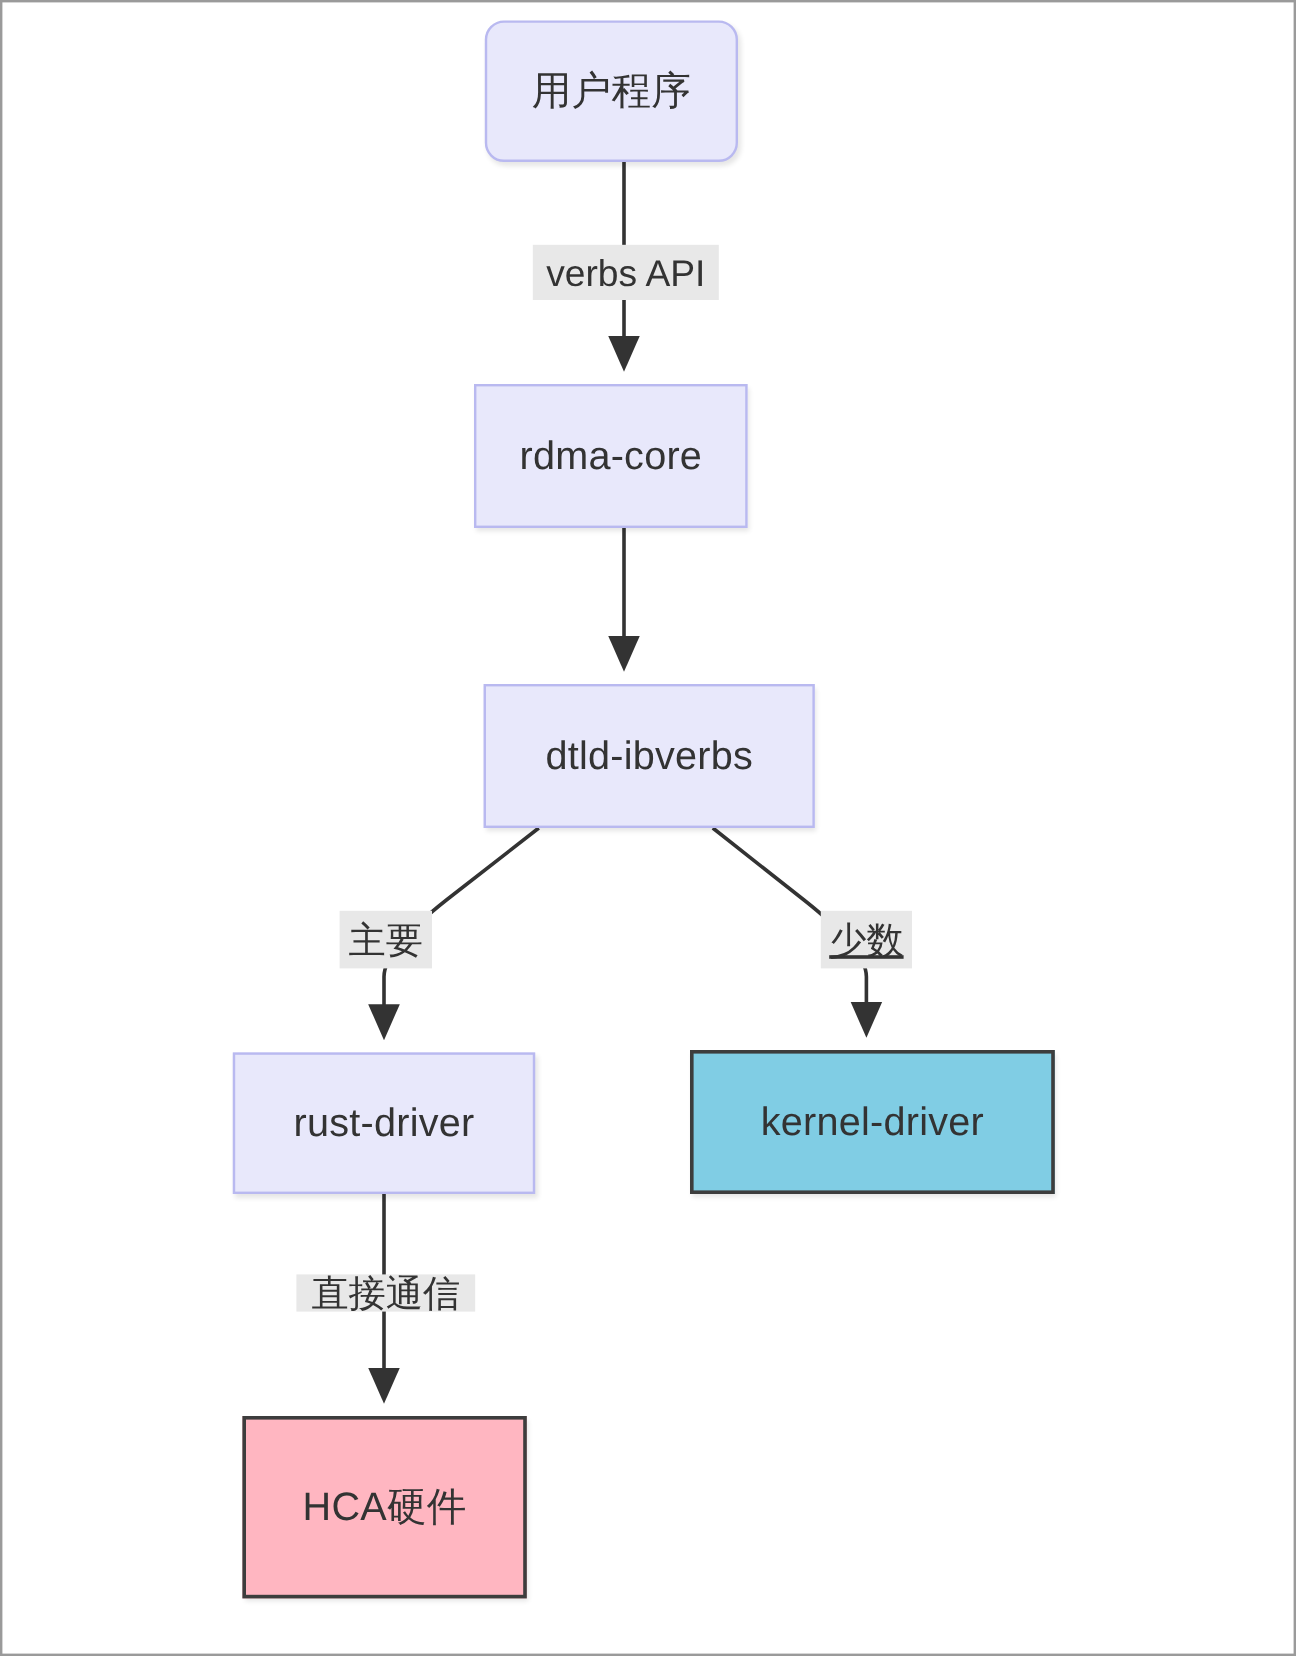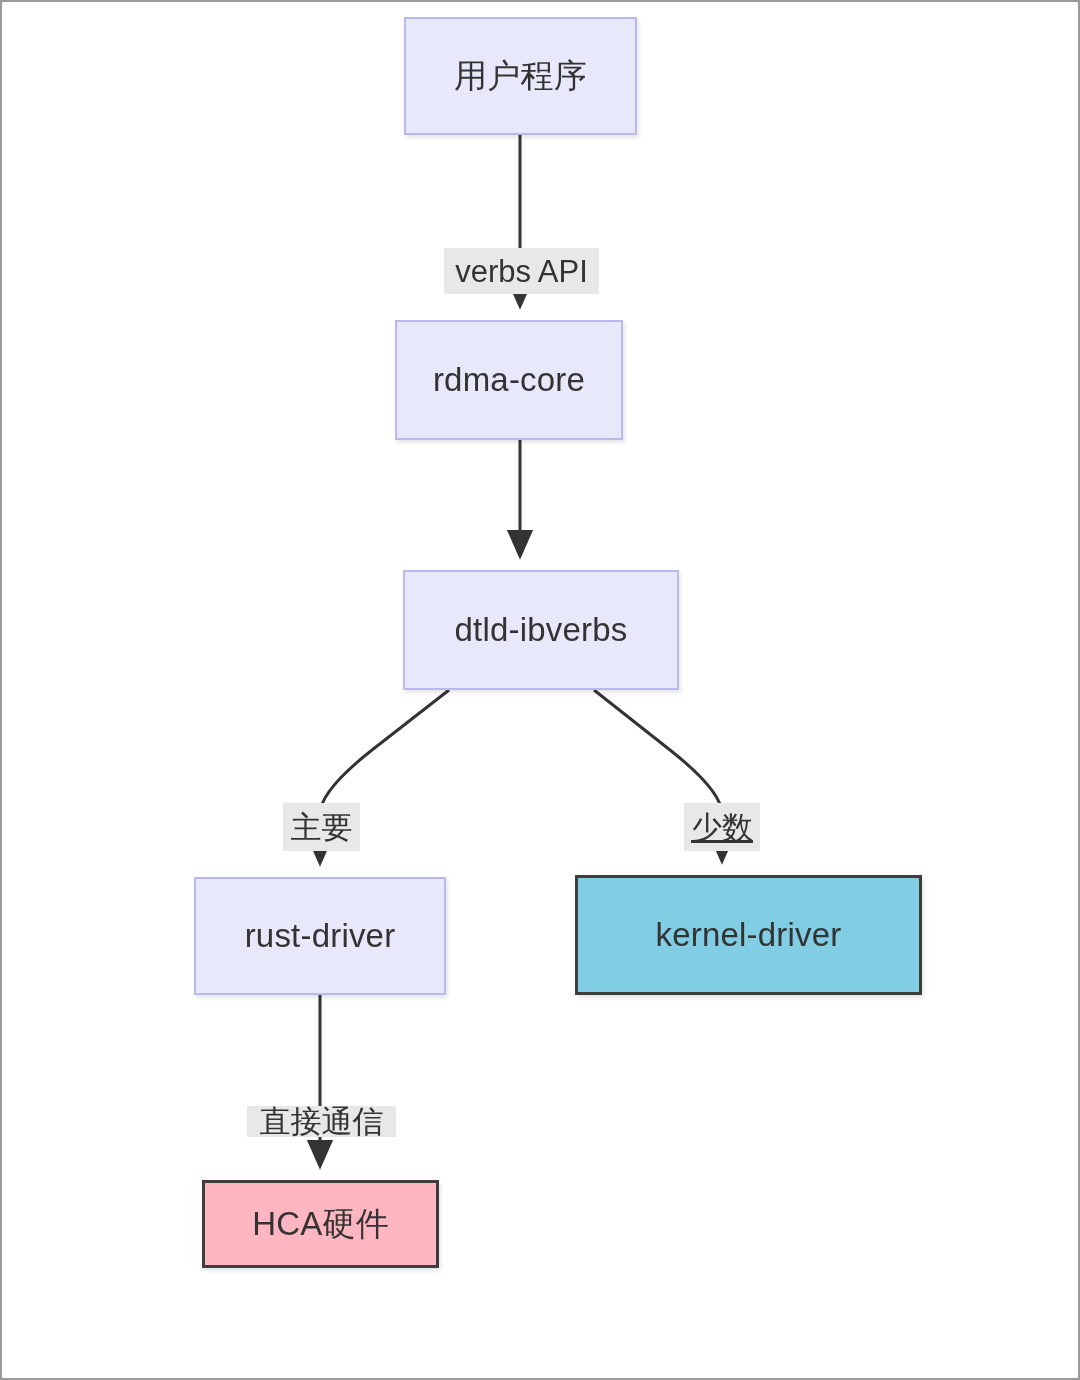--- a/index.html
+++ b/index.html
@@ -56,29 +56,28 @@
     position: absolute;
     display: flex;
     align-items: center;
     justify-content: center;
     background: #e8e8e8;
     color: #333333;
     font-size: 31px;
     line-height: 1;
     box-sizing: border-box;
     white-space: nowrap;
-    margin-top: 44px;
   }
   
-  #node-user     { left: 402px; top: 15px;   width: 233px; height: 118px; }
+  #node-user     { left: 402px; top: 15px;   width: 211px; height: 118px; border-radius: 16px; }
   #node-rdma     { left: 393px; top: 318px;  width: 228px; height: 120px; }
   #node-dtld     { left: 381px; top: 568px;  width: 276px; height: 120px; margin-left: 20px; }
   #node-rust     { left: 192px; top: 875px;  width: 252px; height: 118px; }
-  #node-kernel   { left: 573px; top: 873px;  width: 347px; height: 120px; }
-  #node-hca      { left: 200px; top: 1178px; width: 237px; height: 88px; }
+  #node-kernel   { left: 573px; top: 873px;  width: 304px; height: 120px; }
+  #node-hca      { left: 200px; top: 1178px; width: 237px; height: 152px; }
   
   #label-verbs   { left: 442px; top: 202px;  width: 155px; height: 46px; }
   #label-main    { left: 281px; top: 757px;  width: 77px;  height: 48px; }
   #label-few     { left: 682px; top: 757px;  width: 76px;  height: 48px; text-decoration: underline; }
   #label-direct  { left: 245px; top: 1060px; width: 149px; height: 31px; }
 </style>
 </head>
 <body>
 
 <div id="canvas">

